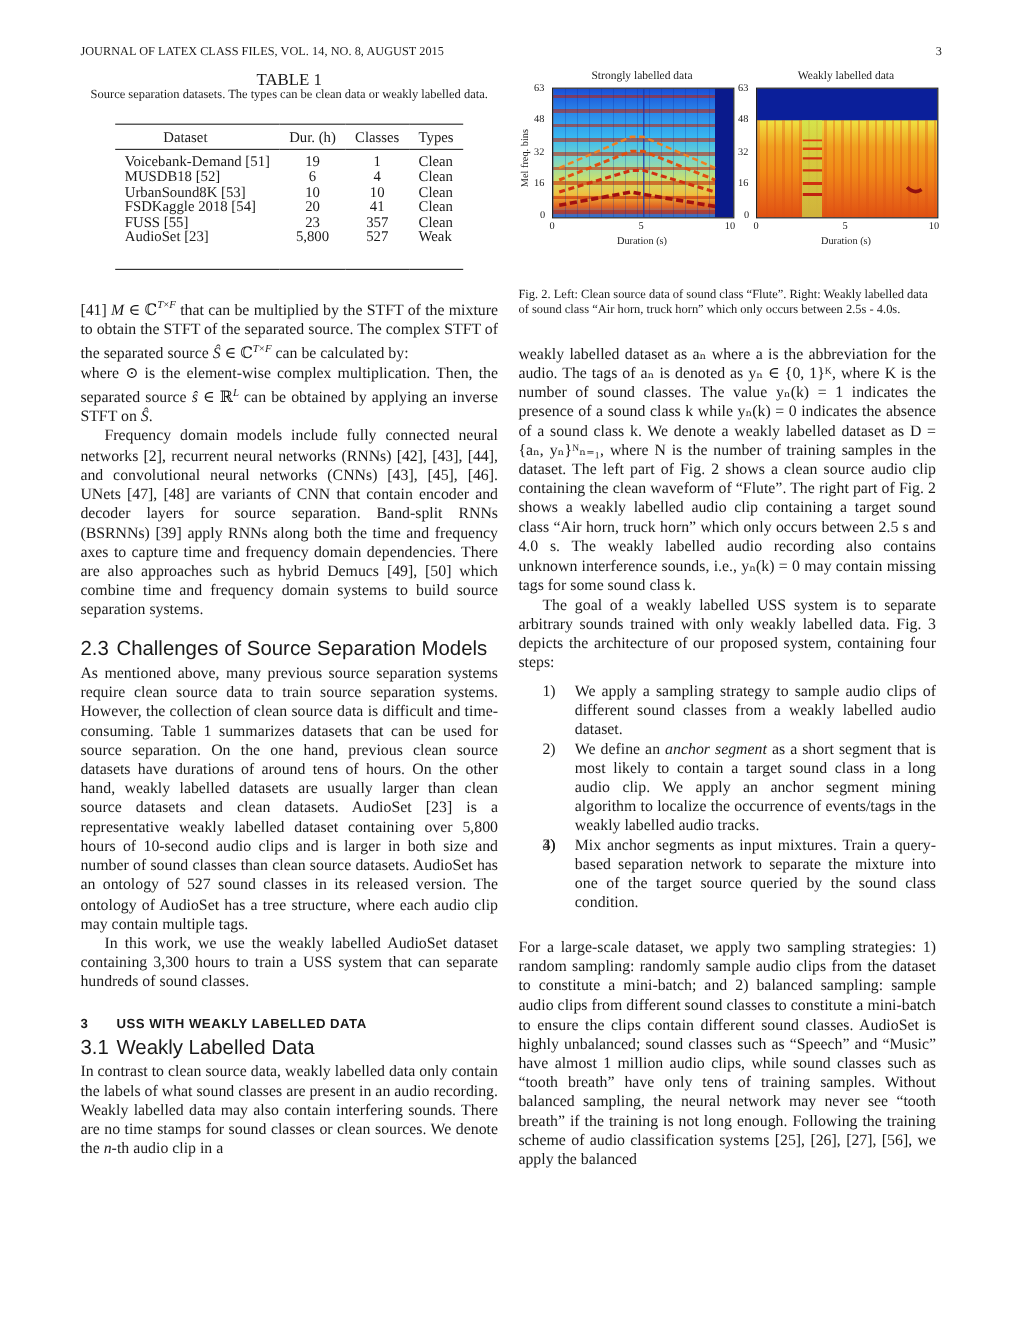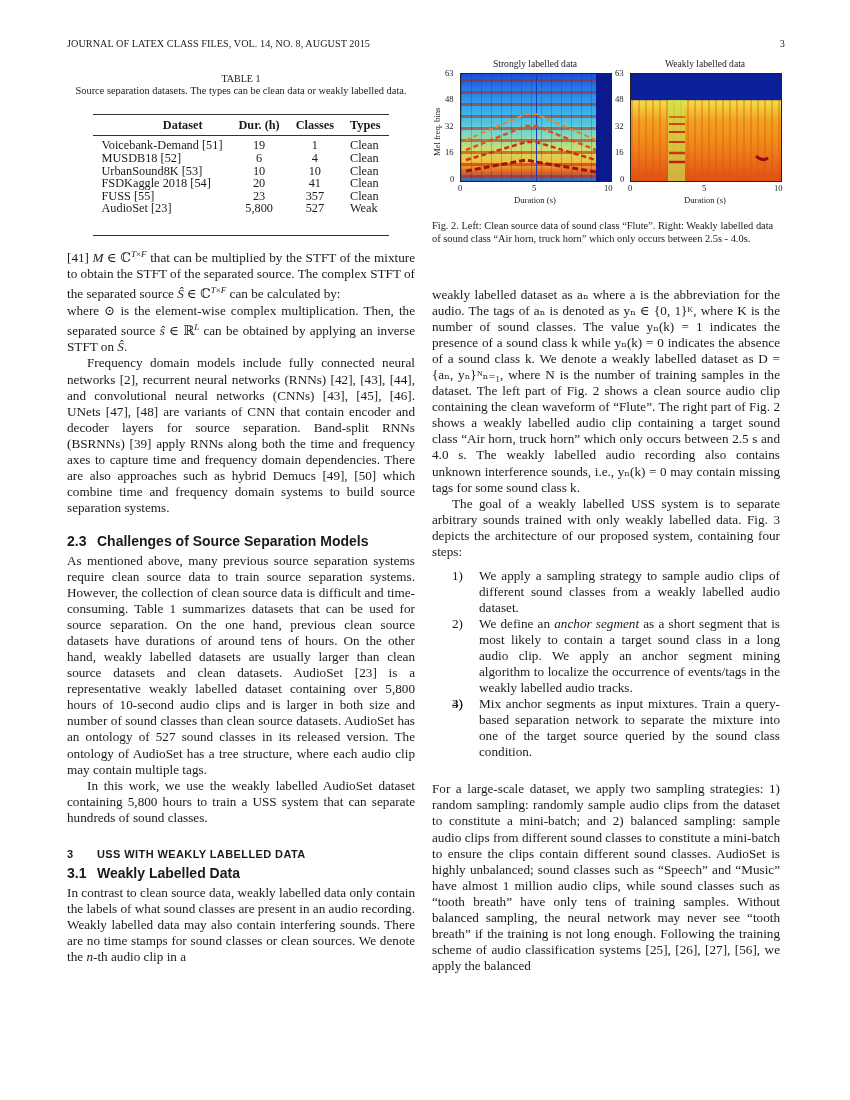--- a/index.html
+++ b/index.html
@@ -8,55 +8,55 @@
   .sans { font-family: Liberation Serif, serif; }
   .header { position: absolute; top: 38px; left: 67px; width: 718px; font-size: 10.2px; letter-spacing: 0.05px; }
   .header .pno { position: absolute; right: 0; top: 0; }
   .col { position: absolute; width: 348px; font-size: 13.2px; line-height: 16.05px; text-align: justify; }
   .col-left { left: 67px; }
   .col-right { left: 432px; }
   p { margin: 0; }
   .indent { text-indent: 20px; }
   .tcap { text-align: center; font-size: 10.4px; line-height: 12.4px; }
   table.ds { border-collapse: collapse; font-size: 12.3px; line-height: 12.6px; margin: 0 auto; }
-  table.ds th { font-weight: bold; padding: 4px 8px 4px 8px; text-align: right; }
+  table.ds th { font-weight: normal; padding: 4px 8px 4px 8px; text-align: center; }
   table.ds td { padding: 0 8px; }
   table.ds thead tr { border-top: 1.6px solid #333; border-bottom: 1px solid #333; }
   table.ds tbody tr:last-child { border-bottom: 1.6px solid #333; }
   table.ds tbody tr:first-child td { padding-top: 3px; }
   table.ds tbody tr:last-child td { padding-bottom: 20px; }
   .c { text-align: center; }
   .eq { position: relative; text-align: center; margin: 8px 0 9px 0; }
   .eq .num { position: absolute; right: 0; top: 0; }
   i.m { font-style: italic; }
-  .sec { font-family: "Liberation Sans", "DejaVu Sans", sans-serif; font-weight: bold; font-size: 14px; margin: 0; }
+  .sec { font-family: "Liberation Sans", "DejaVu Sans", sans-serif; font-weight: normal; font-size: 17px; margin: 0; }
   .sec .n { display: inline-block; width: 30px; }
   .sec-big { font-family: "Liberation Sans", "DejaVu Sans", sans-serif; font-weight: bold; font-size: 11px; letter-spacing: 0.4px; }
   .sec-big .n { display: inline-block; width: 30px; }
   ol.steps { list-style: none; margin: 8px 0 0 0; padding: 0; }
   ol.steps li { position: relative; padding-left: 47px; }
   ol.steps li .k { position: absolute; left: 20px; top: 0; }
   .figure { position: absolute; left: 432px; top: 58px; width: 390px; height: 190px; }
   .fig-title { position: absolute; font-size: 9.6px; text-align: center; }
   .spec { position: absolute; border: 1px solid #222; overflow: hidden; }
   .tick { position: absolute; font-size: 8.6px; }
   .ylab { position: absolute; font-size: 8.6px; transform: rotate(-90deg); transform-origin: left top; white-space: nowrap; }
   .xlab { position: absolute; font-size: 8.6px; text-align: center; }
-  .figcap { position: absolute; left: 432px; top: 220px; width: 350px; font-size: 10.4px; line-height: 12.5px; }
+  .figcap { position: absolute; left: 432px; top: 240px; width: 350px; font-size: 10.4px; line-height: 12.5px; }
 </style>
 </head>
 <body>
 
 <div class="header sans">
   <span>JOURNAL OF LATEX CLASS FILES, VOL. 14, NO. 8, AUGUST 2015</span>
   <span class="pno">3</span>
 </div>
 
 <div class="col col-left serif" style="top:62px;">
-  <div class="tcap sans" style="font-size:10px;margin-top:11px;">TABLE 1</div>
+  <div class="tcap sans" style="font-size:14px;">TABLE 1</div>
   <div class="tcap sans" style="padding:0 8px;">Source separation datasets. The types can be clean data or weakly labelled data.</div>
   <div style="height:16px;"></div>
   <table class="ds serif">
     <thead>
       <tr>
         <th style="padding-right:28px;">Dataset</th>
         <th class="c">Dur. (h)</th>
         <th class="c">Classes</th>
         <th>Types</th>
       </tr>
@@ -104,21 +104,21 @@
 
 <div class="col col-left serif" style="top:246px;">
   <p><span>[41] </span><i class="m">M</i> ∈ ℂ<sup style="font-size:9px;"><i>T</i>×<i>F</i></sup><span> that can be multiplied by the STFT of the mixture to obtain the STFT of the separated source. The complex STFT of the separated source </span><i class="m">Ŝ</i> ∈ ℂ<sup style="font-size:9px;"><i>T</i>×<i>F</i></sup><span> can be calculated by:</span></p>
   <p><span>where ⊙ is the element-wise complex multiplication. Then, the separated source </span><i class="m">ŝ</i> ∈ ℝ<sup style="font-size:9px;"><i>L</i></sup><span> can be obtained by applying an inverse STFT on </span><i class="m">Ŝ</i><span>.</span></p>
   <p class="indent">Frequency domain models include fully connected neural networks [2], recurrent neural networks (RNNs) [42], [43], [44], and convolutional neural networks (CNNs) [43], [45], [46]. UNets [47], [48] are variants of CNN that contain encoder and decoder layers for source separation. Band-split RNNs (BSRNNs) [39] apply RNNs along both the time and frequency axes to capture time and frequency domain dependencies. There are also approaches such as hybrid Demucs [49], [50] which combine time and frequency domain systems to build source separation systems.</p>
 
   <div style="height:17px;"></div>
   <div class="sec"><span class="n">2.3</span><span>Challenges of Source Separation Models</span></div>
   <div style="height:4px;"></div>
   <p>As mentioned above, many previous source separation systems require clean source data to train source separation systems. However, the collection of clean source data is difficult and time-consuming. Table 1 summarizes datasets that can be used for source separation. On the one hand, previous clean source datasets have durations of around tens of hours. On the other hand, weakly labelled datasets are usually larger than clean source datasets and clean datasets. AudioSet [23] is a representative weakly labelled dataset containing over 5,800 hours of 10-second audio clips and is larger in both size and number of sound classes than clean source datasets. AudioSet has an ontology of 527 sound classes in its released version. The ontology of AudioSet has a tree structure, where each audio clip may contain multiple tags.</p>
-  <p class="indent">In this work, we use the weakly labelled AudioSet dataset containing 5,800 hours to train a USS system that can separate hundreds of sound classes.</p>
+  <p class="indent">In this work, we use the weakly labelled AudioSet dataset containing 3,300 hours to train a USS system that can separate hundreds of sound classes.</p>
 
   <div style="height:20px;"></div>
   <div class="sec-big"><span class="n">3</span><span>USS WITH WEAKLY LABELLED DATA</span></div>
   <div style="height:3px;"></div>
   <div class="sec"><span class="n">3.1</span><span>Weakly Labelled Data</span></div>
   <div style="height:4px;"></div>
   <p><span>In contrast to clean source data, weakly labelled data only contain the labels of what sound classes are present in an audio recording. Weakly labelled data may also contain interfering sounds. There are no time stamps for sound classes or clean sources. We denote the </span><i class="m">n</i><span>-th audio clip in a</span></p>
 </div>
 
 <div class="figure sans">

